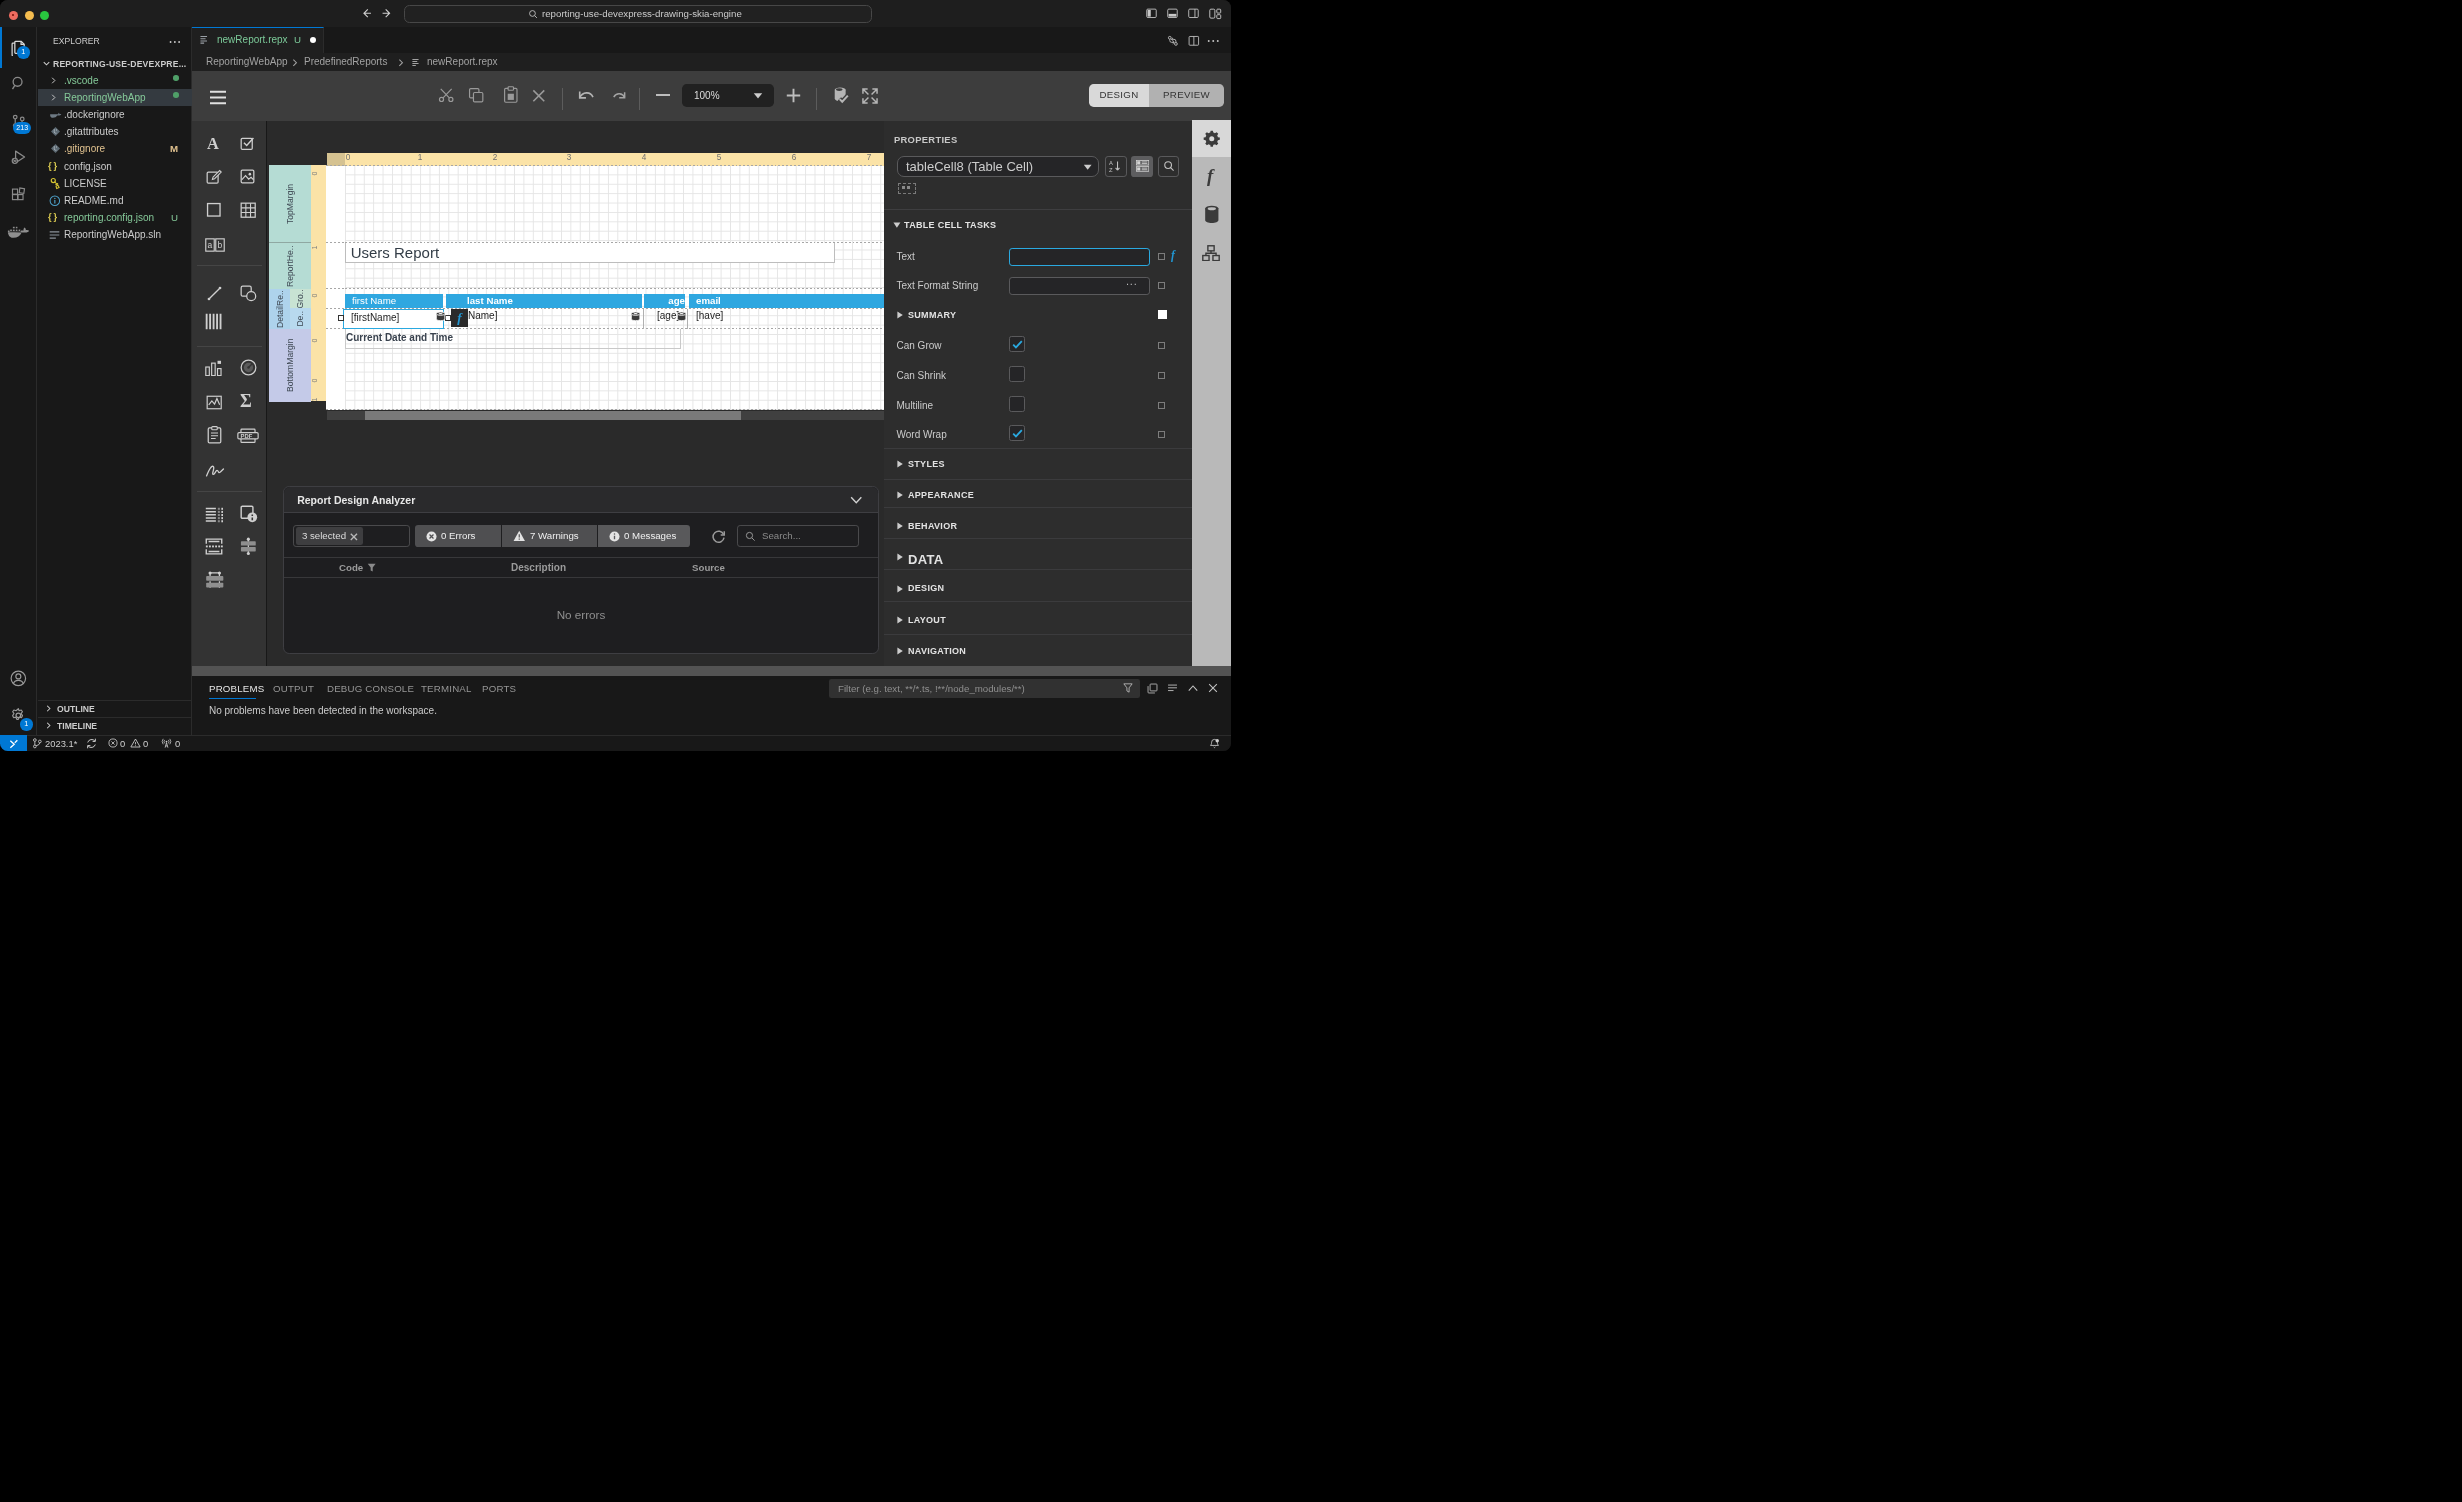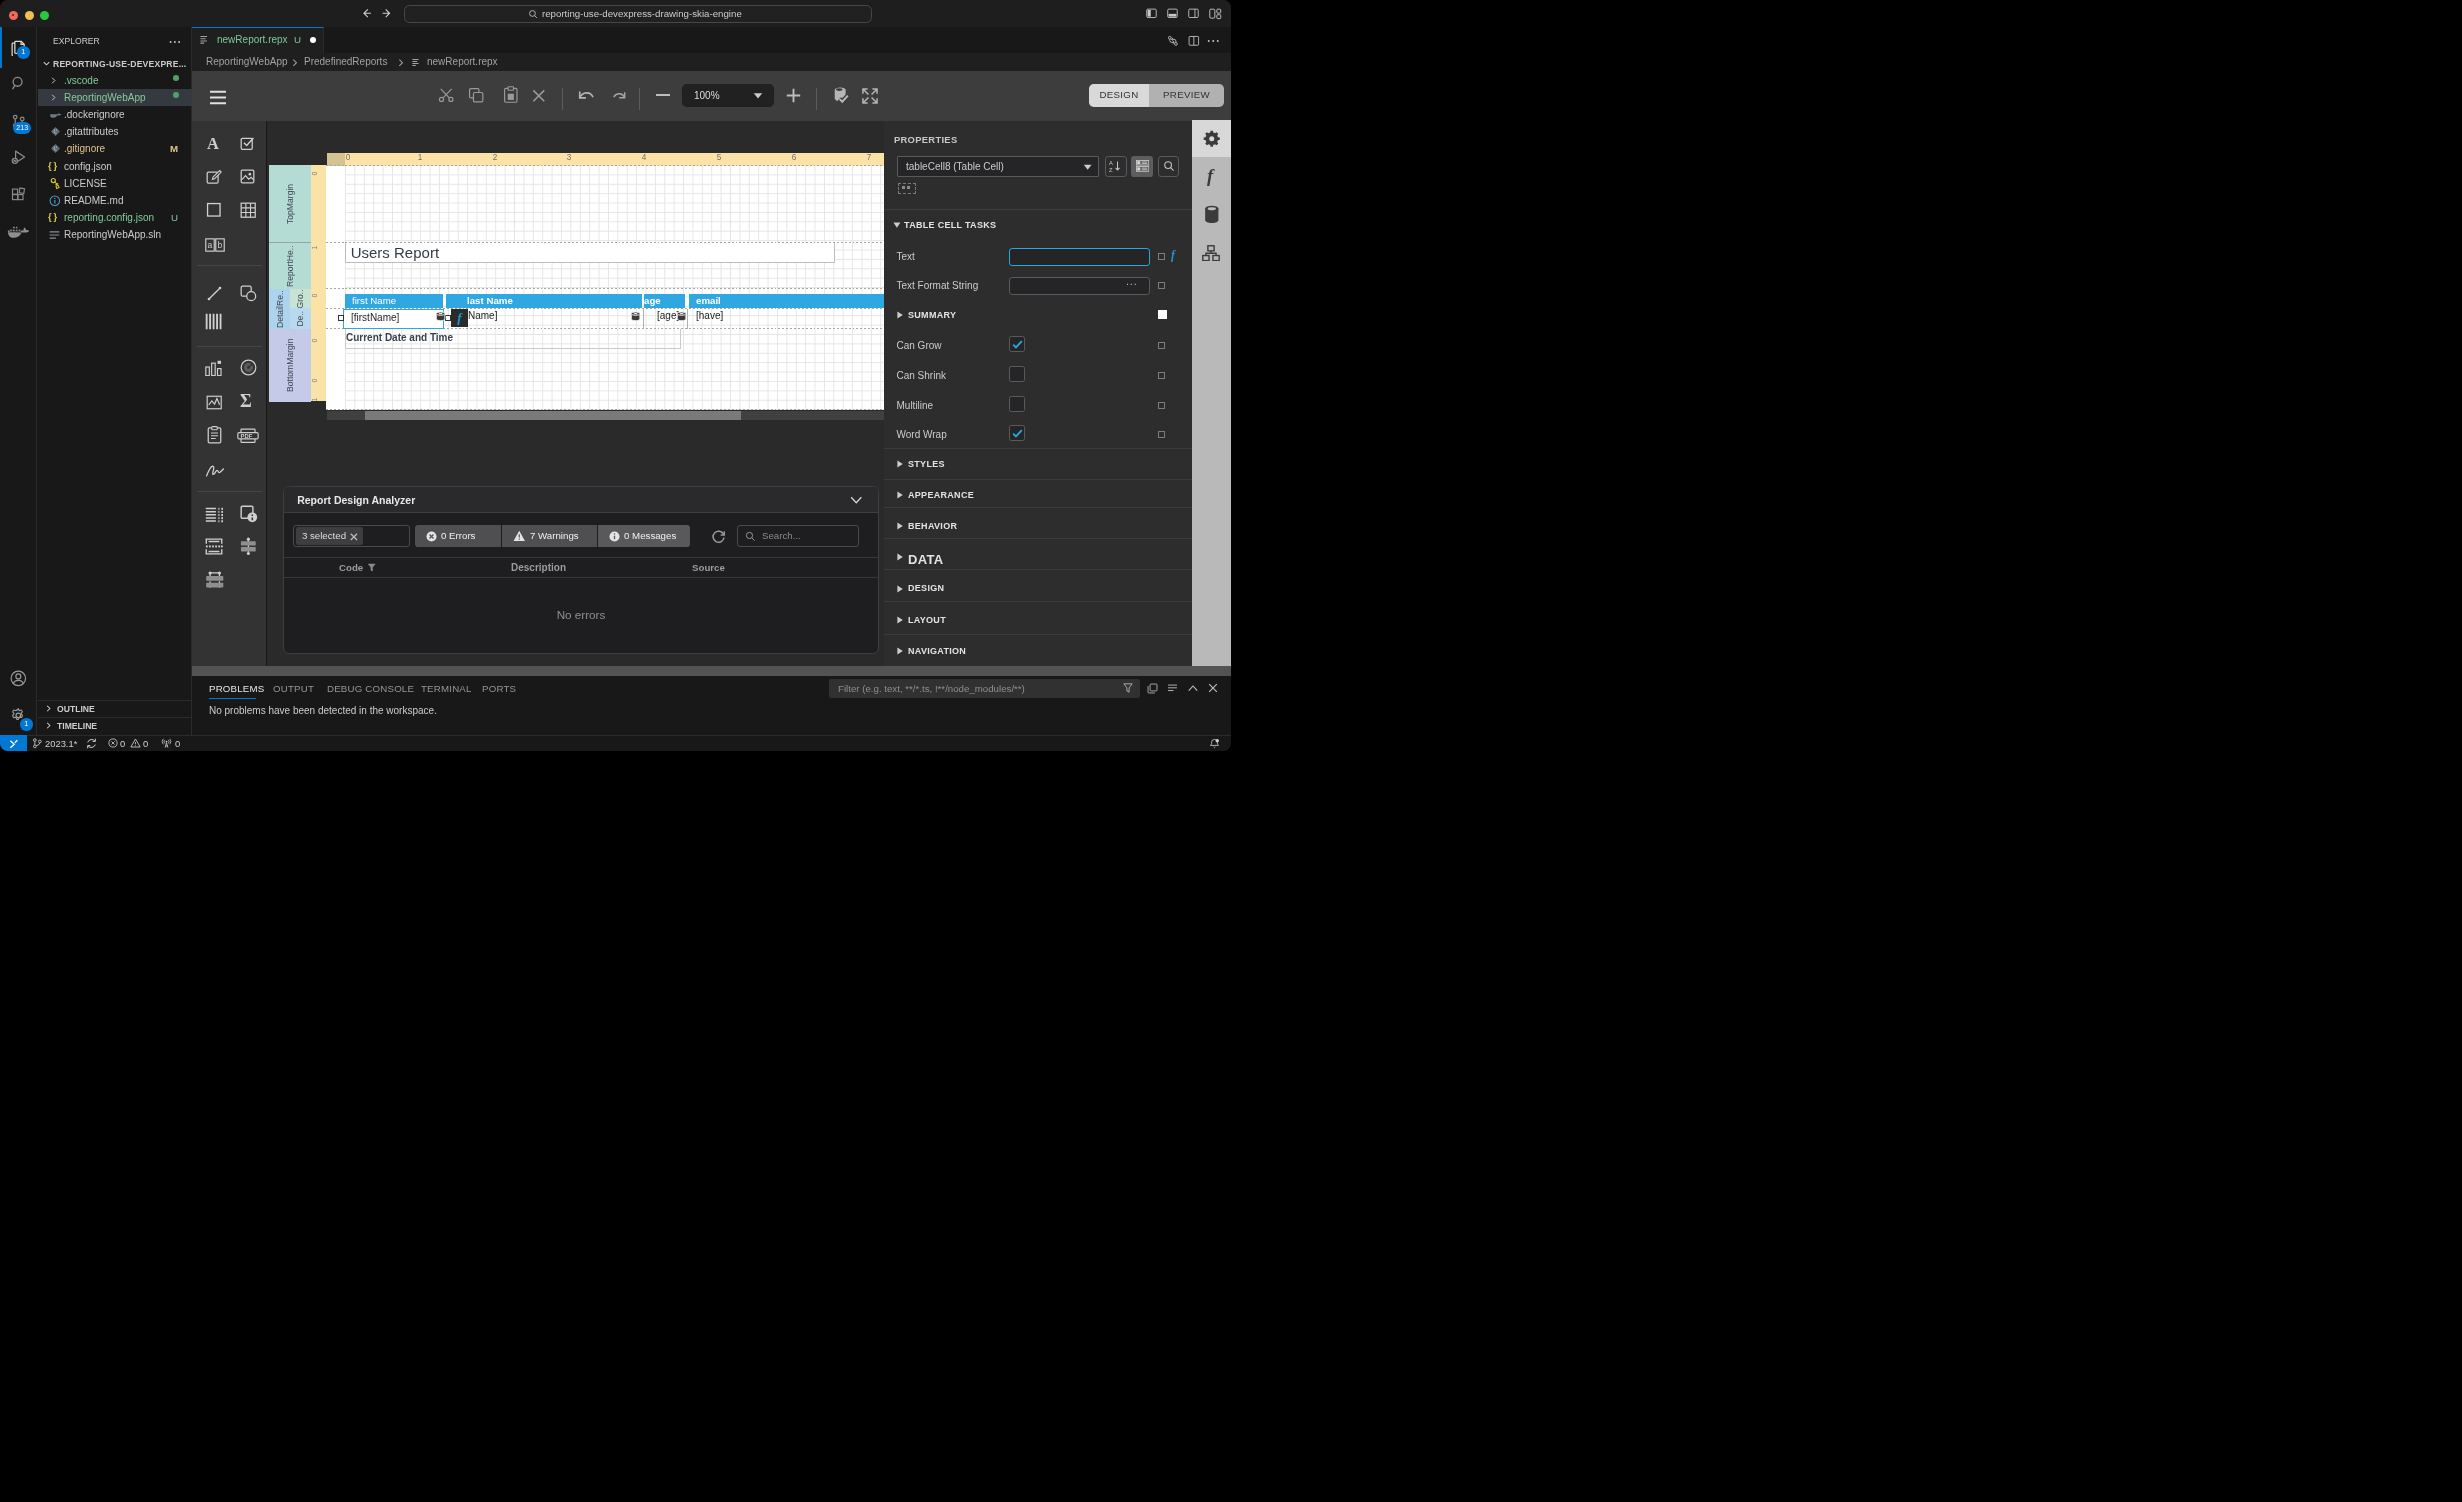--- a/index.html
+++ b/index.html
@@ -461,21 +461,21 @@
   <div class="dash" style="left:59px;top:121px;width:558px"></div>
   <div class="dash" style="left:59px;top:167px;width:558px"></div>
   <div class="dash" style="left:59px;top:187px;width:558px"></div>
   <div class="dash" style="left:59px;top:207px;width:558px"></div>
   <div class="dash" style="left:59px;top:288px;width:558px"></div>
 
   <div class="ab" style="left:78px;top:122px;width:490px;height:20px;border:0.8px solid #bdbdbd;border-top:none;color:#333d47;font-size:15px;padding:0.8px 0 0 4.7px;background:#fff">Users Report</div>
 
   <div class="ab" style="left:78px;top:173px;width:98px;height:14.4px;background:#2fa7e0;color:#fff;font-weight:normal;font-size:9.7px;line-height:14px;padding-left:7px">first Name</div>
   <div class="ab" style="left:179px;top:173px;width:196px;height:14.4px;background:#2fa7e0;color:#fff;font-weight:bold;font-size:9.7px;line-height:14px;padding-left:21px">last Name</div>
-  <div class="ab" style="left:377px;top:173px;width:41px;height:14.4px;background:#2fa7e0;color:#fff;font-weight:bold;font-size:9.7px;line-height:14px;padding-right:21px;box-sizing:border-box">age</div>
+  <div class="ab" style="left:377px;top:173px;width:41px;height:14.4px;background:#2fa7e0;color:#fff;font-weight:bold;font-size:9.7px;line-height:14px;text-align:right;padding-right:0;box-sizing:border-box">age</div>
   <div class="ab" style="left:422px;top:173px;width:195px;height:14.4px;background:#2fa7e0;color:#fff;font-weight:bold;font-size:9.7px;line-height:14px;padding-left:7px">email</div>
 
   <div class="ab" style="left:376px;top:188px;width:0.8px;height:19.5px;background:#b0b0b0"></div>
   <div class="ab" style="left:420px;top:188px;width:0.8px;height:19.5px;background:#b0b0b0"></div>
   <div class="ab" style="left:76px;top:188px;width:101px;height:20px;border:1.6px solid #2aa9e0;background:#fff;color:#1f1f1f;font-size:10px;line-height:16.4px;padding-left:7px">[firstName]</div>
   <div class="ab" style="left:71px;top:194px;width:5.5px;height:5.5px;border:1.1px solid #333;background:#fff"></div>
   <div class="ab" style="left:178px;top:194px;width:5.5px;height:5.5px;border:1.1px solid #333;background:#fff"></div>
   <div class="ab" style="left:201px;top:189px;font-size:10px;color:#1f1f1f">Name]</div>
   <div class="ab" style="left:390px;top:189px;font-size:10px;color:#1f1f1f">[age]</div>
   <div class="ab" style="left:429px;top:189px;font-size:10px;color:#1f1f1f">[have]</div>
@@ -547,21 +547,21 @@
     <div class="ab" style="left:227px;top:75px;font-size:10px;font-weight:bold;color:#9b9b9b">Description</div>
     <div class="ab" style="left:408px;top:75px;font-size:9.7px;font-weight:bold;color:#9b9b9b">Source</div>
     <div class="ab" style="left:0;top:90px;width:100%;height:0.8px;background:#38383a"></div>
     <div class="ab" style="left:0;top:121px;width:100%;text-align:center;font-size:11.7px;color:#8f8f8f">No errors</div>
   </div>
 </div>
 
 <div class="ab" style="left:884px;top:121px;width:308px;height:545px;background:#2d2d2d"></div>
 <div id="props" class="ab" style="left:884px;top:121px;width:308px;height:545px">
   <div class="ab" style="left:10px;top:12.5px;font-size:9.4px;font-weight:bold;color:#c8c8c8;letter-spacing:0.3px">PROPERTIES</div>
-  <div class="ab" style="left:13.2px;top:35px;width:202px;height:21px;background:#252527;border:0.8px solid #5a5a5c;border-radius:1px;color:#cccccc;font-size:10px;line-height:19.5px;padding-left:7.8px">tableCell8 (Table Cell)</div>
+  <div class="ab" style="left:13.2px;top:35px;width:202px;height:21px;background:#252527;border:0.8px solid #5a5a5c;border-radius:7px;color:#cccccc;font-size:13px;line-height:19.5px;padding-left:7.8px">tableCell8 (Table Cell)</div>
   <svg class="ab" style="left:199px;top:43px" width="9.4" height="7" viewBox="0 0 12 9">
         <path d="M1 1 L6 7.5 L11 1 Z" fill="#cccccc"></path>
       </svg>
   <div class="ab" style="left:221px;top:35px;width:22px;height:21px;border:0.8px solid #5a5a5c;border-radius:3.1px"></div>
   <svg class="ab" style="left:225px;top:39px" width="13.2" height="12.5" viewBox="0 0 17 16">
         <text x="0" y="7" font-size="7.5" fill="#c0c0c0" font-family="Liberation Sans">A</text>
         <text x="0" y="15" font-size="7.5" fill="#c0c0c0" font-family="Liberation Sans">Z</text>
         <path d="M11 2 V13 M11 13 l-2.5 -3 M11 13 l2.5 -3" stroke="#c0c0c0" stroke-width="1.4" fill="none"></path>
       </svg>
   <div class="ab" style="left:247px;top:35px;width:22px;height:21px;background:#5d5d5f;border-radius:3.1px"></div>

